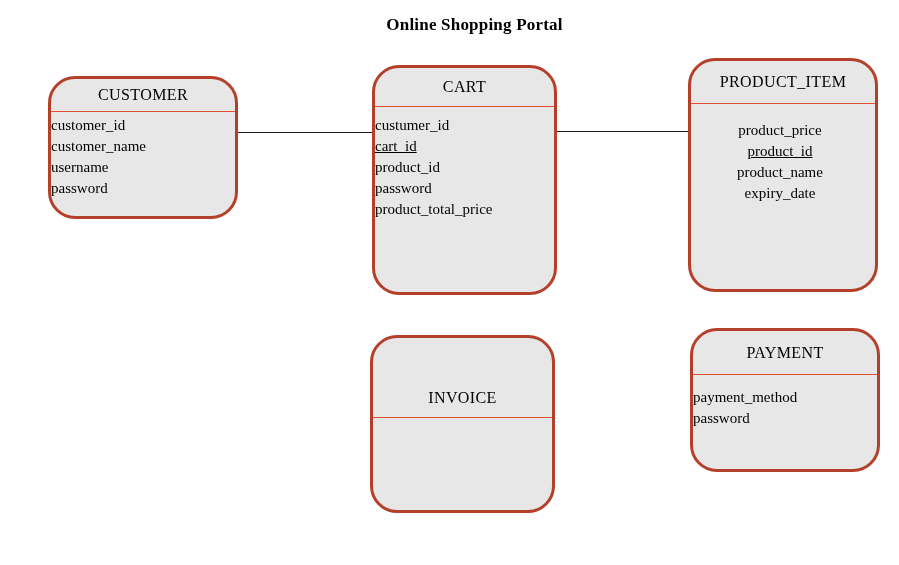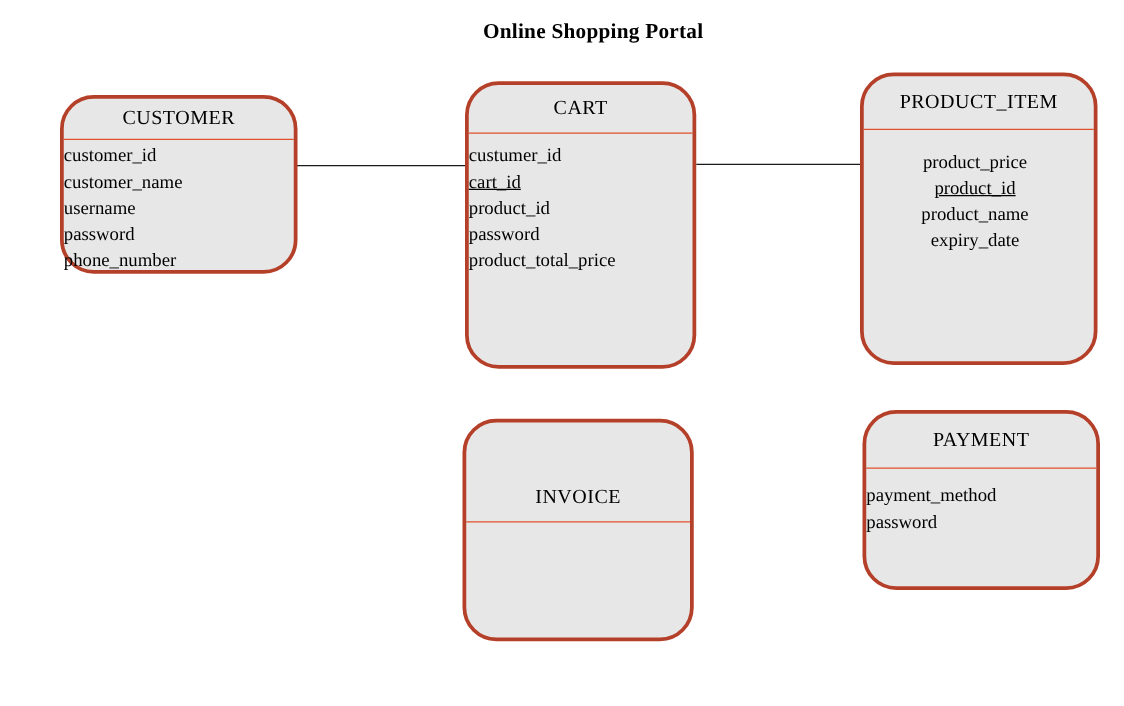--- a/index.html
+++ b/index.html
@@ -95,21 +95,20 @@
 
   <div class="entity e-customer">
     <div class="entity-header">
       <span class="entity-title">CUSTOMER</span>
     </div>
     <div class="entity-fields">
       <div class="field">customer_id</div>
       <div class="field">customer_name</div>
       <div class="field">username</div>
       <div class="field">password</div>
-      <div class="field">phone_number</div>
     </div>
   </div>
 
   <div class="entity e-cart">
     <div class="entity-header">
       <span class="entity-title">CART</span>
     </div>
     <div class="entity-fields">
       <div class="field">custumer_id</div>
       <div class="field pk">cart_id</div>

